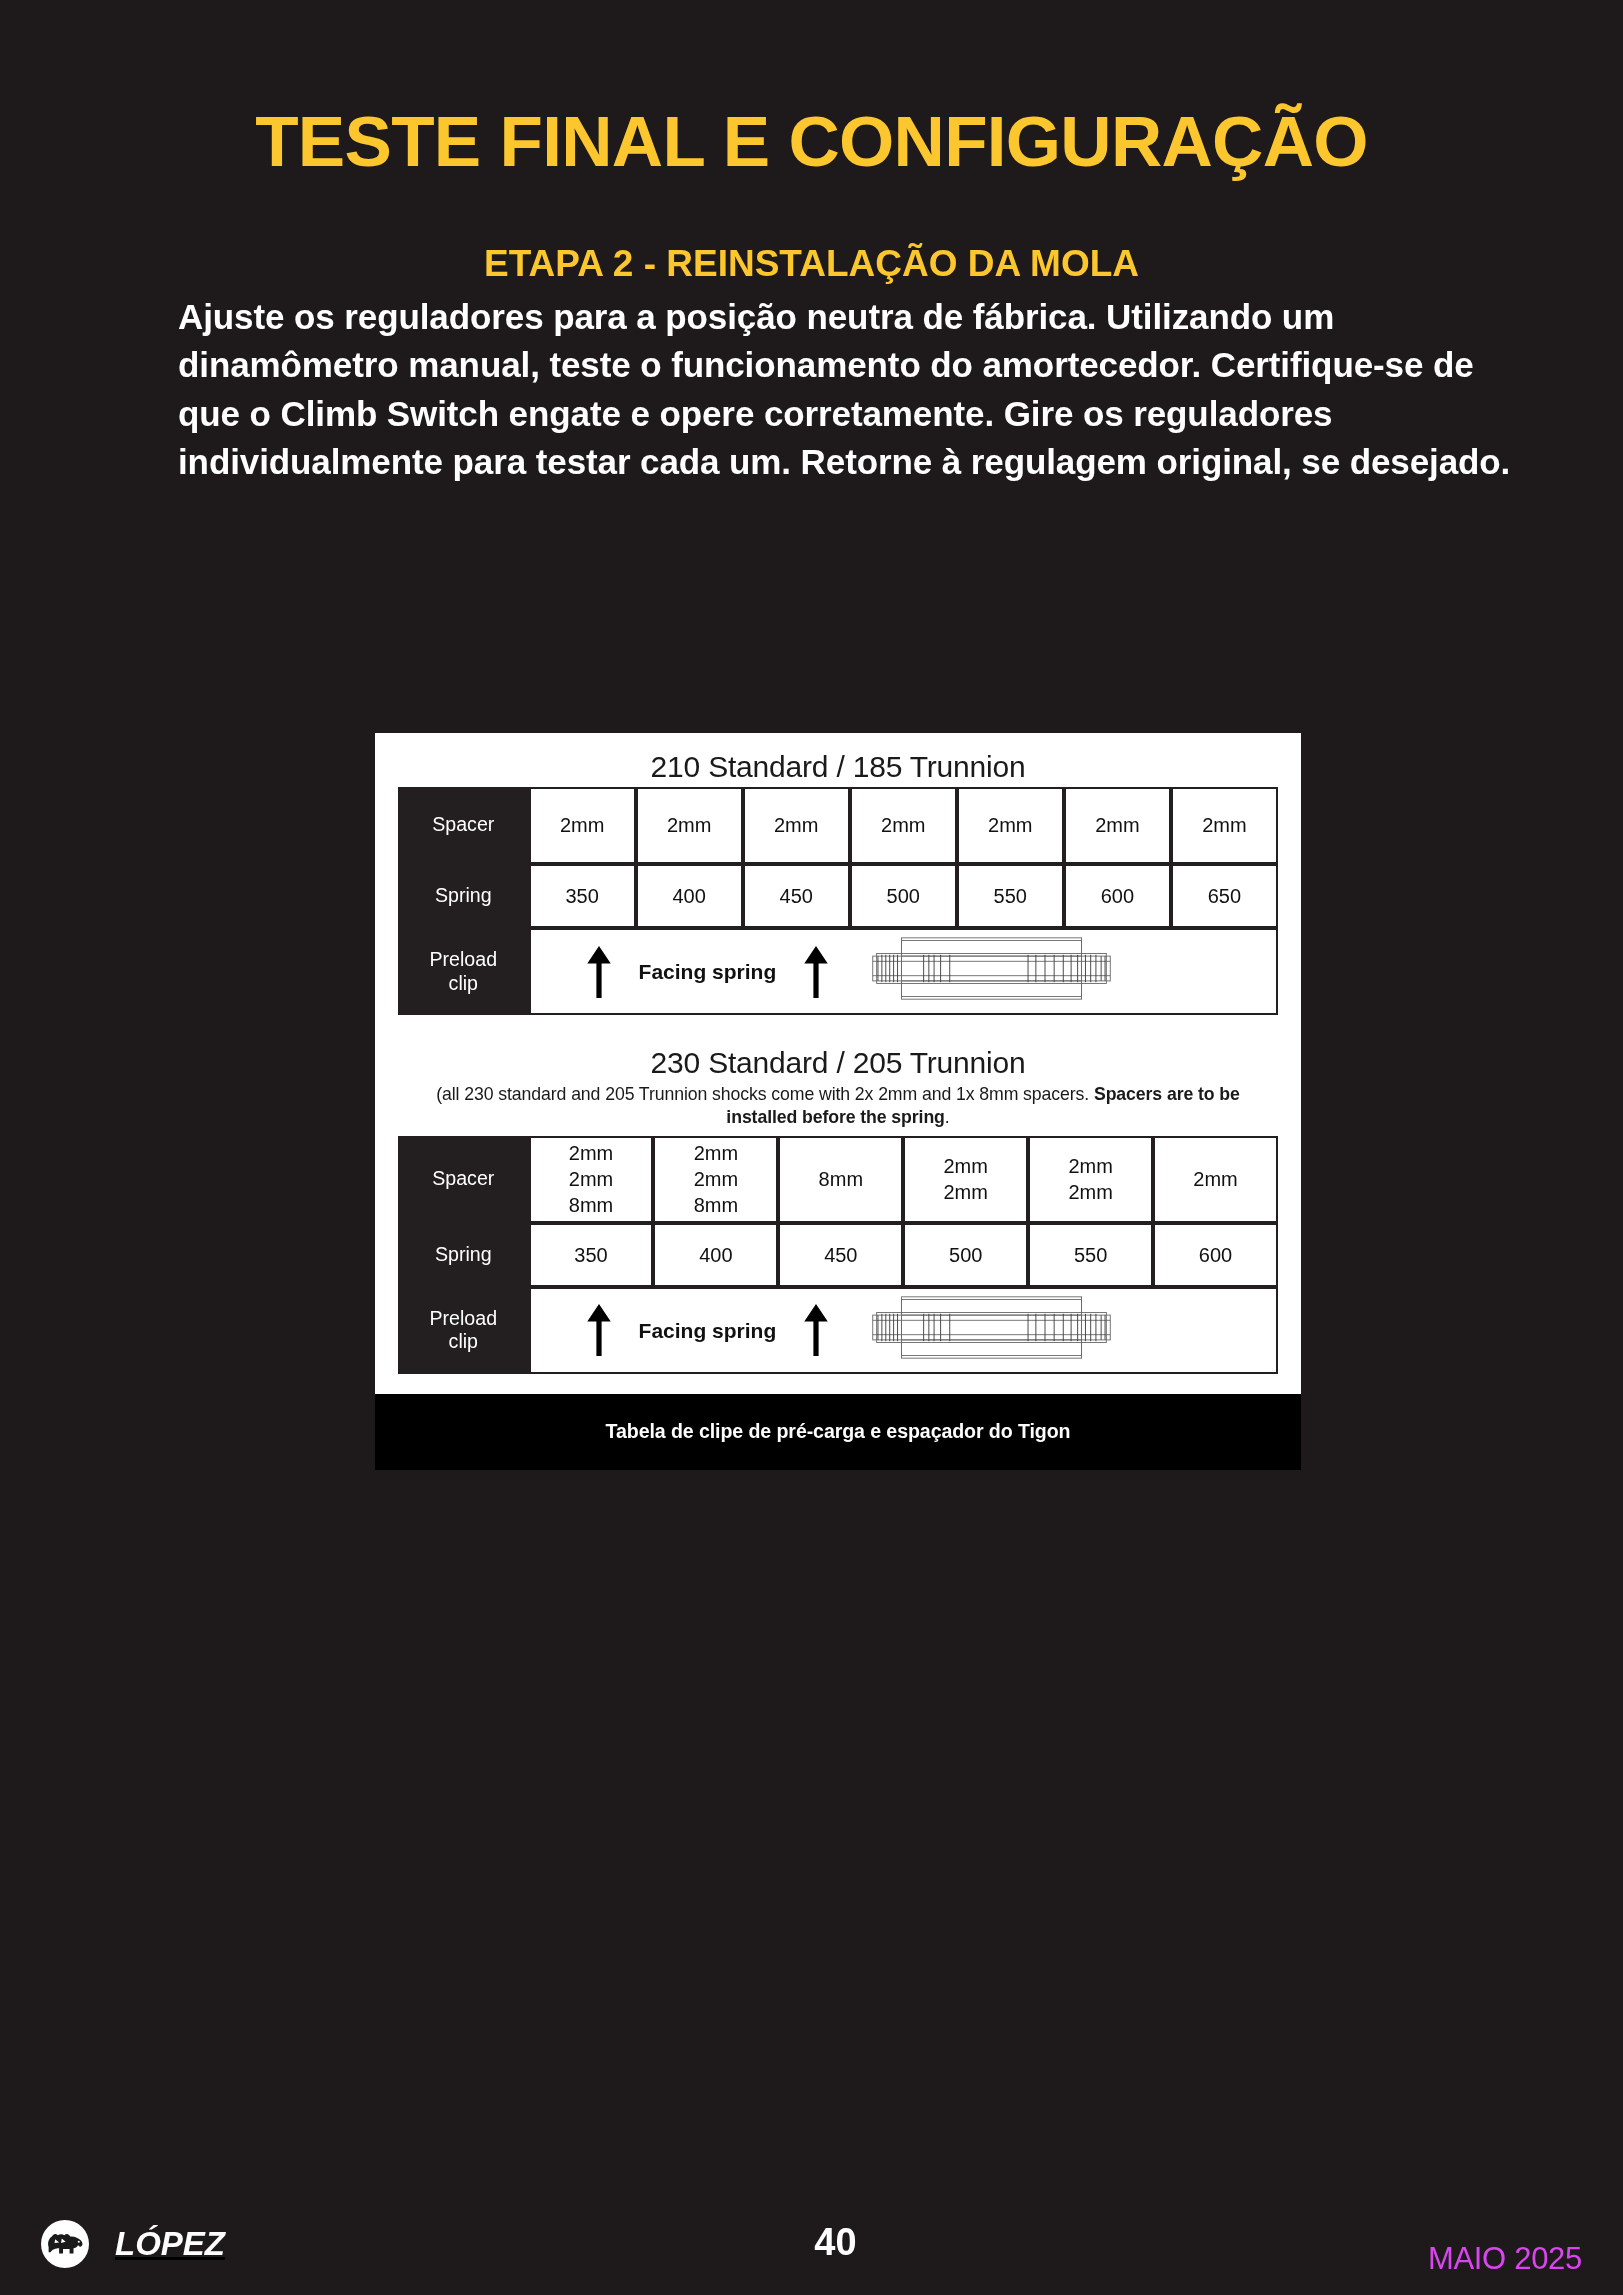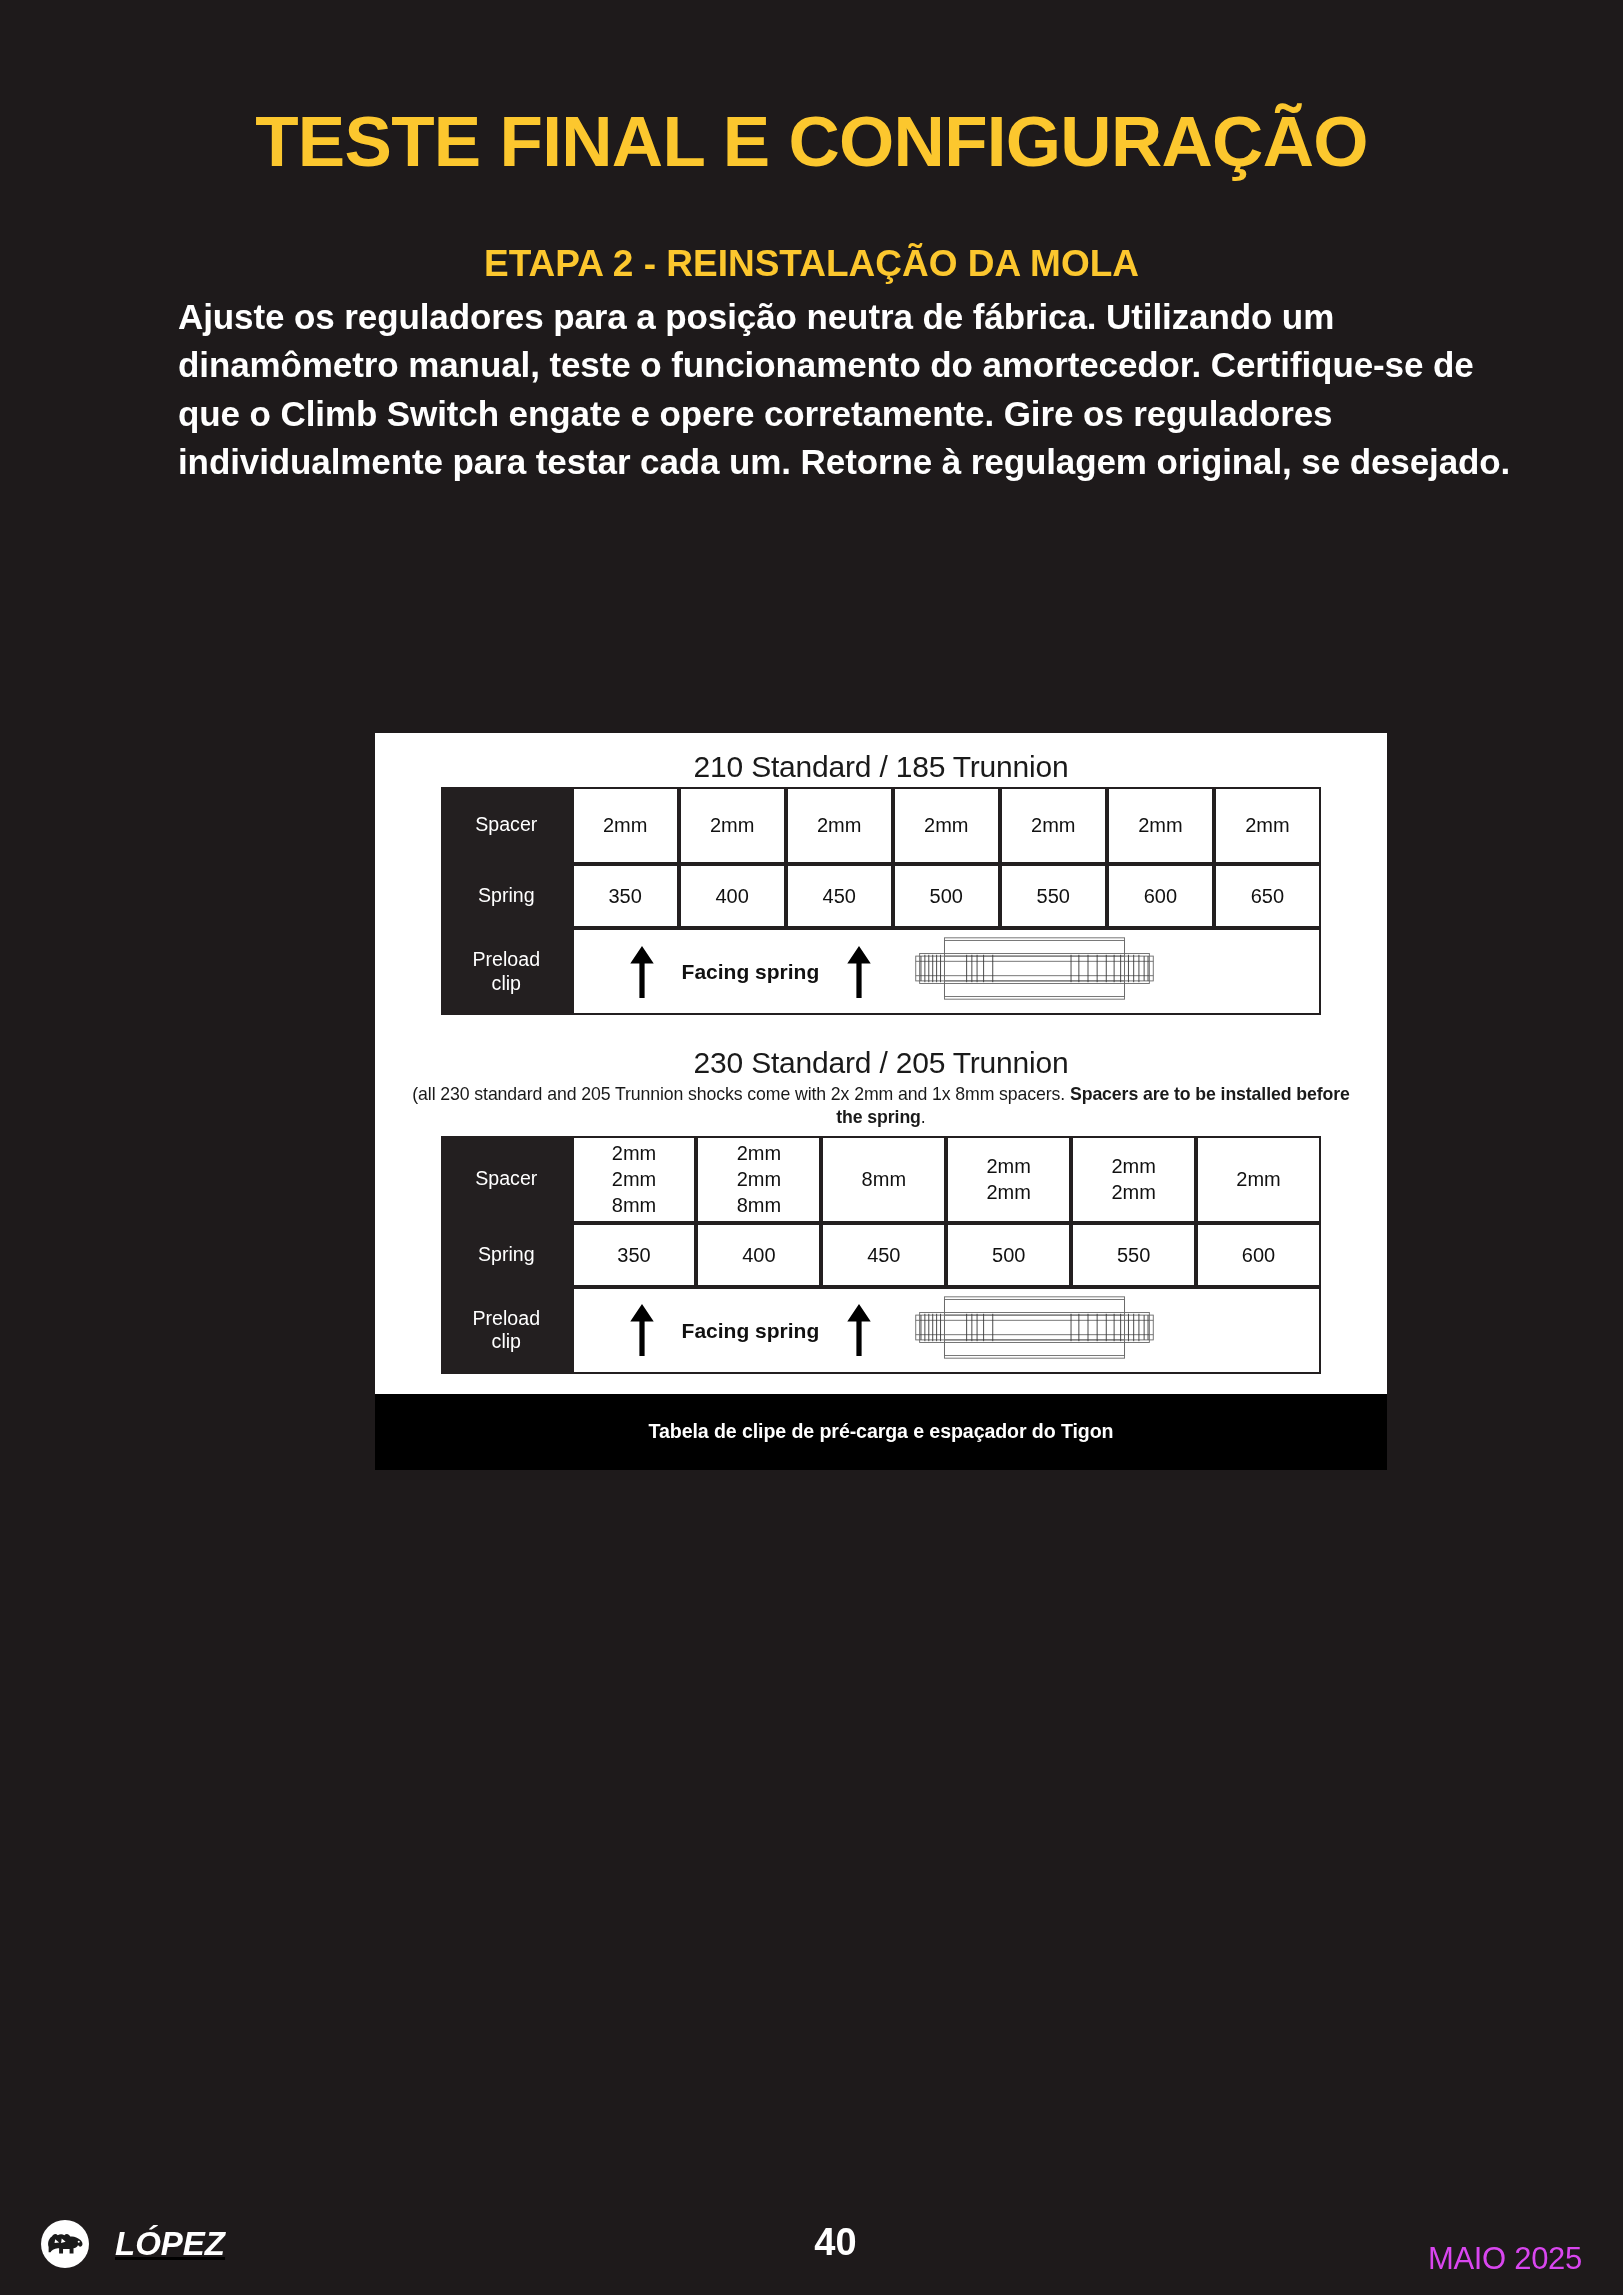--- a/index.html
+++ b/index.html
@@ -52,21 +52,21 @@
     font-weight: bold;
     line-height: 1.38;
     letter-spacing: -0.1px;
   }
 
   
   .spec-card {
     position: absolute;
     left: 375px;
     top: 733px;
-    width: 1012px;
+    width: 926px;
     background: #ffffff;
     box-sizing: border-box;
   }
   .card-body {
     padding: 15.7px 0 19.6px 0;
     background: #ffffff;
   }
 
   .section-block { padding: 0 0 0 0; }
   .section-block + .section-block { margin-top: 30px; }

